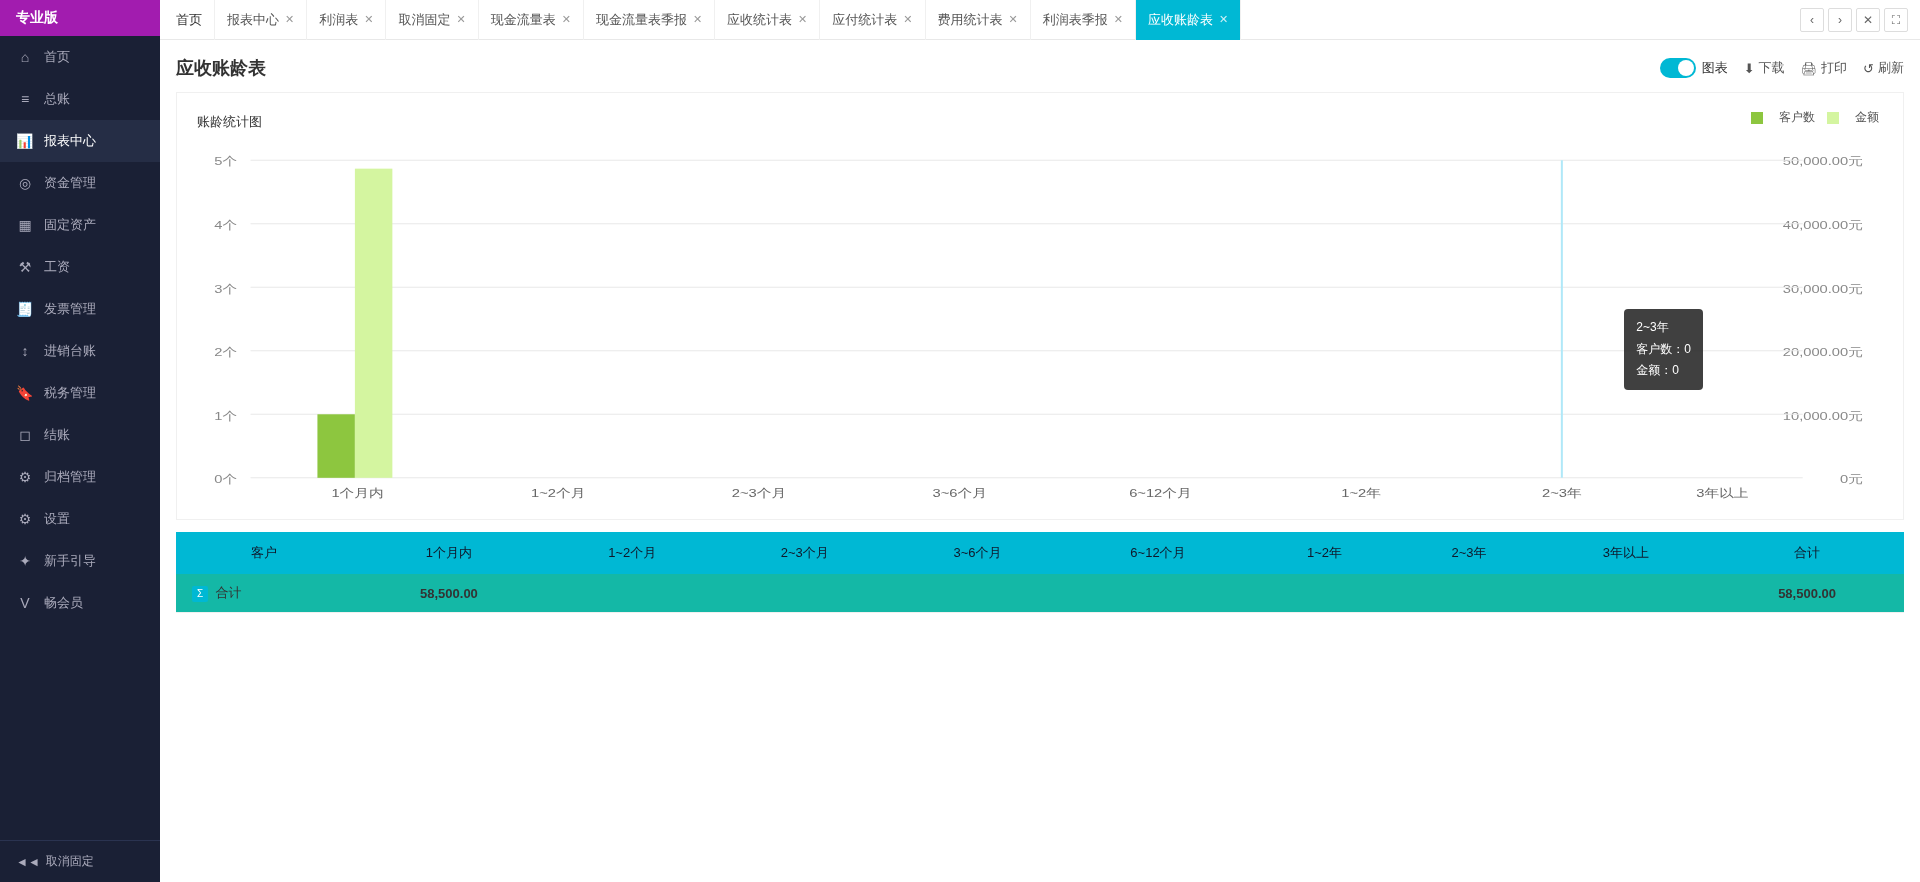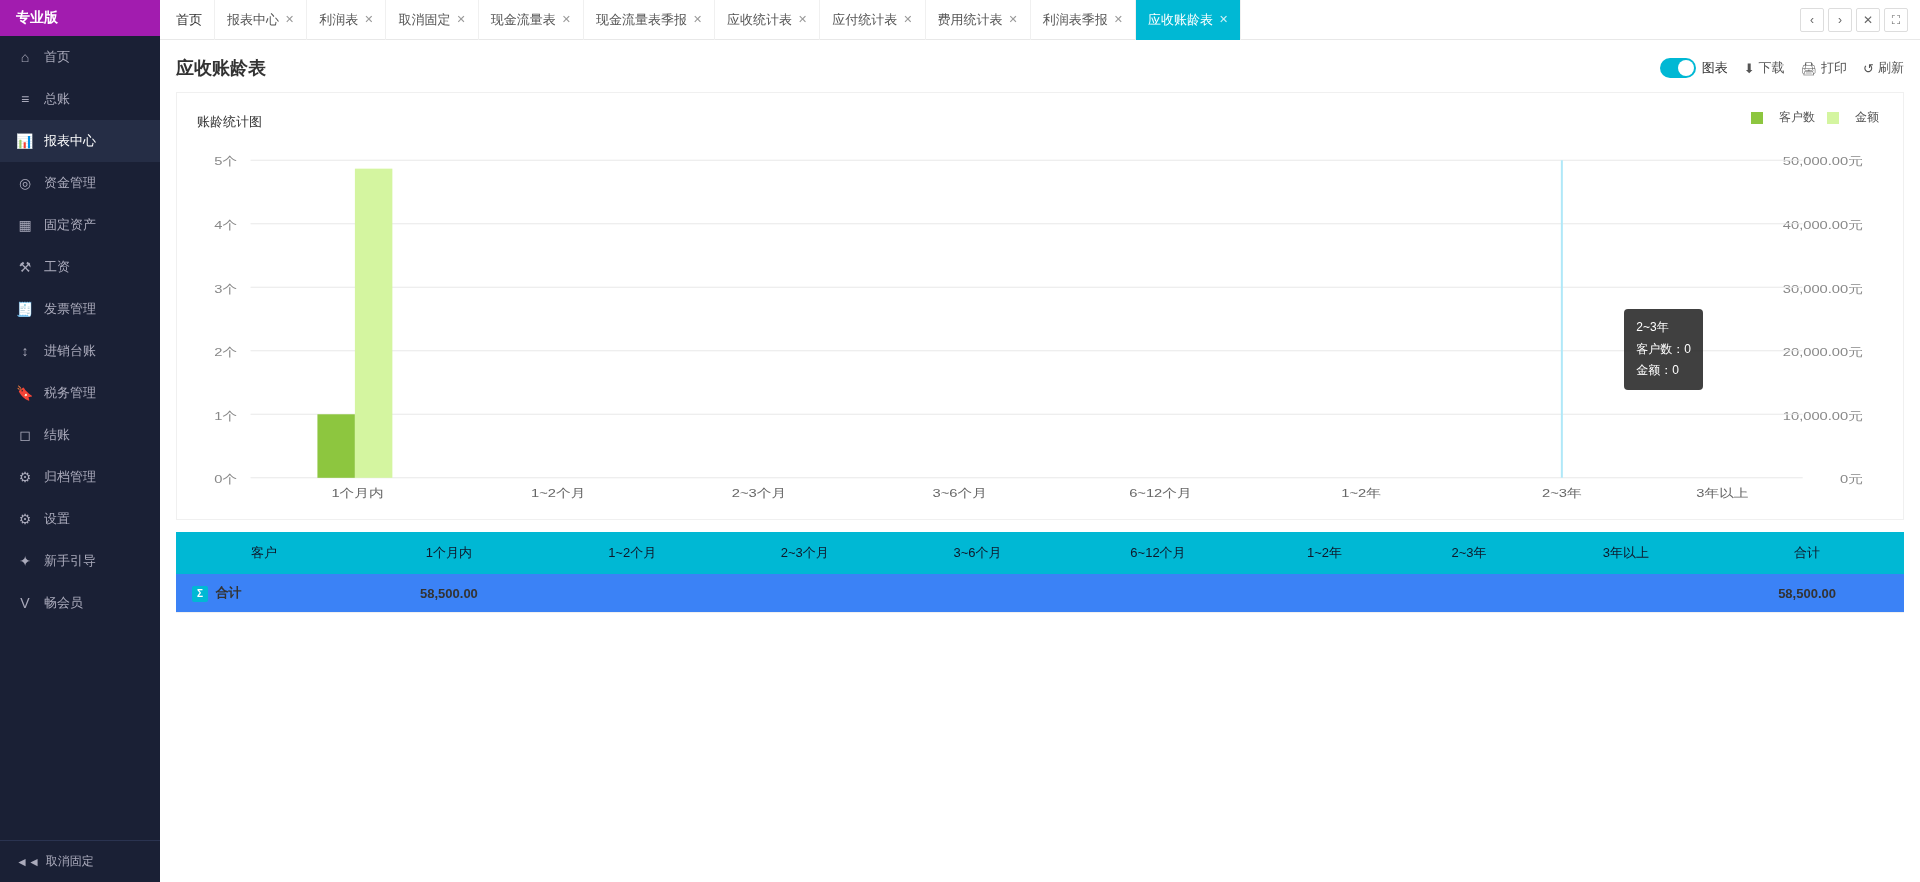--- a/index.html
+++ b/index.html
@@ -239,22 +239,22 @@
     .data-table tbody tr {
       border-bottom: 1px solid #f0f0f0;
     }
     .data-table tbody td {
       padding: 10px 16px;
       text-align: center;
       color: #333;
     }
     .data-table tbody td:first-child { text-align: left; }
     .total-row td {
-      font-weight: bold;
-      background: #3b82f6;
+      font-weight: normal;
+      background: #14b8a6;
     }
     .total-icon {
       display: inline-flex;
       align-items: center;
       justify-content: center;
       width: 16px;
       height: 16px;
       background: #00b8d4;
       color: white;
       border-radius: 2px;

